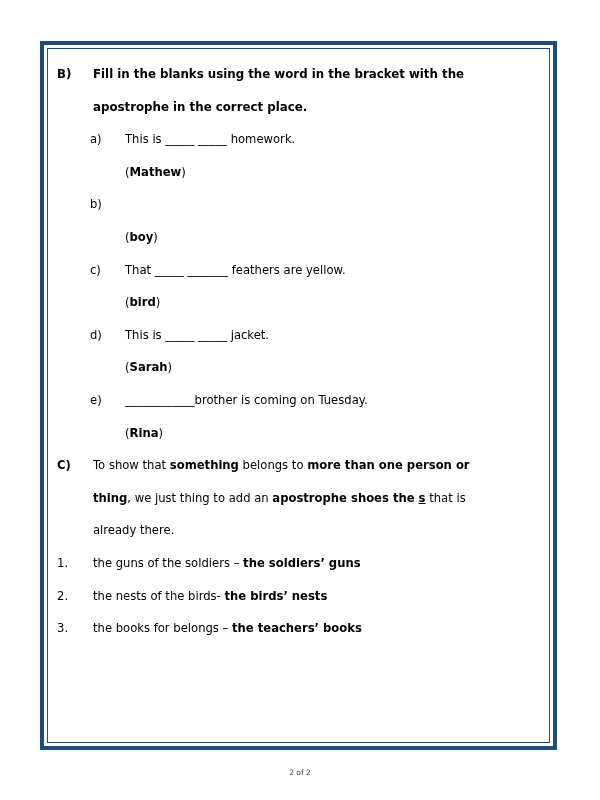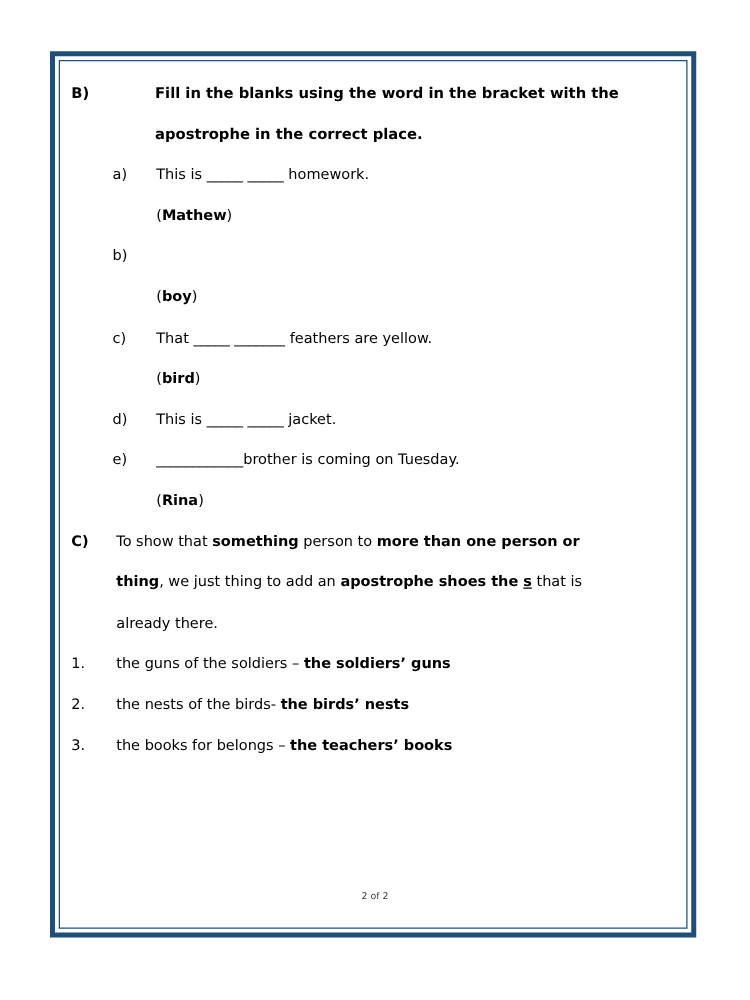--- a/index.html
+++ b/index.html
@@ -59,21 +59,21 @@
     flex: 1 1 auto;
   }
 
   
   .section-heading {
     font-weight: bold;
     font-size: 11.8px;
     line-height: 32.6px;
   }
   .section-heading .marker { width: 36px; }
-  .section-heading .body { max-width: 400px; margin-left: 31px; }
+  .section-heading .body { max-width: 400px; }
 
   .para {
     font-size: 11.6px;
     line-height: 32.6px;
   }
   .para .body { max-width: 412px; }
 
   
   .sub-item {
     padding-left: 33px;
@@ -92,21 +92,21 @@
   .num-item .marker { width: 36px; }
 
   .blank { white-space: pre; }
   b { font-weight: bold; }
   u { text-decoration: underline; }
 
   
   .footer {
     position: absolute;
     left: 0;
-    top: 712px;
+    top: 768px;
     width: 600px;
     text-align: center;
     font-size: 7.5px;
     color: #3a3a3a;
     font-family: "DejaVu Sans", "Liberation Sans", sans-serif;
   }
 </style>
 </head>
 <body>
 
@@ -133,30 +133,31 @@
       <div class="row sub-item">
         <span class="marker">c)</span>
         <span class="body"><span>That </span><span class="blank">_____</span><span class="blank"> </span><span class="blank">_______</span><span> feathers are yellow.</span></span>
       </div>
       <div class="bracket-line"><span>(</span><b>bird</b><span>)</span></div>
 
       <div class="row sub-item">
         <span class="marker">d)</span>
         <span class="body"><span>This is </span><span class="blank">_____</span><span class="blank"> </span><span class="blank">_____</span><span> jacket.</span></span>
       </div>
+      <div class="bracket-line"><span>(</span><b>Sarah</b><span>)</span></div>
 
       <div class="row sub-item">
         <span class="marker">e)</span>
         <span class="body"><span></span><span class="blank">____________</span><span>brother is coming on Tuesday.</span></span>
       </div>
       <div class="bracket-line"><span>(</span><b>Rina</b><span>)</span></div>
 
       <div class="row para">
         <span class="marker" style="font-weight:bold;">C)</span>
-        <span class="body"><span>To show that </span><b>something</b><span> person to </span><b>more than one person or thing</b><span>, we just  thing to add an </span><b>apostrophe shoes the </b><b><u>s</u></b><span> that is already there.</span></span>
+        <span class="body"><span>To show that </span><b>something</b><span> belongs to </span><b>more than one person or thing</b><span>, we just  thing to add an </span><b>apostrophe shoes the </b><b><u>s</u></b><span> that is already there.</span></span>
       </div>
 
       <div class="row num-item">
         <span class="marker">1.</span>
         <span class="body"><span>the guns of the soldiers – </span><b>the soldiers’ guns</b></span>
       </div>
 
       <div class="row num-item">
         <span class="marker">2.</span>
         <span class="body"><span>the nests of the birds- </span><b>the birds’ nests</b></span>

